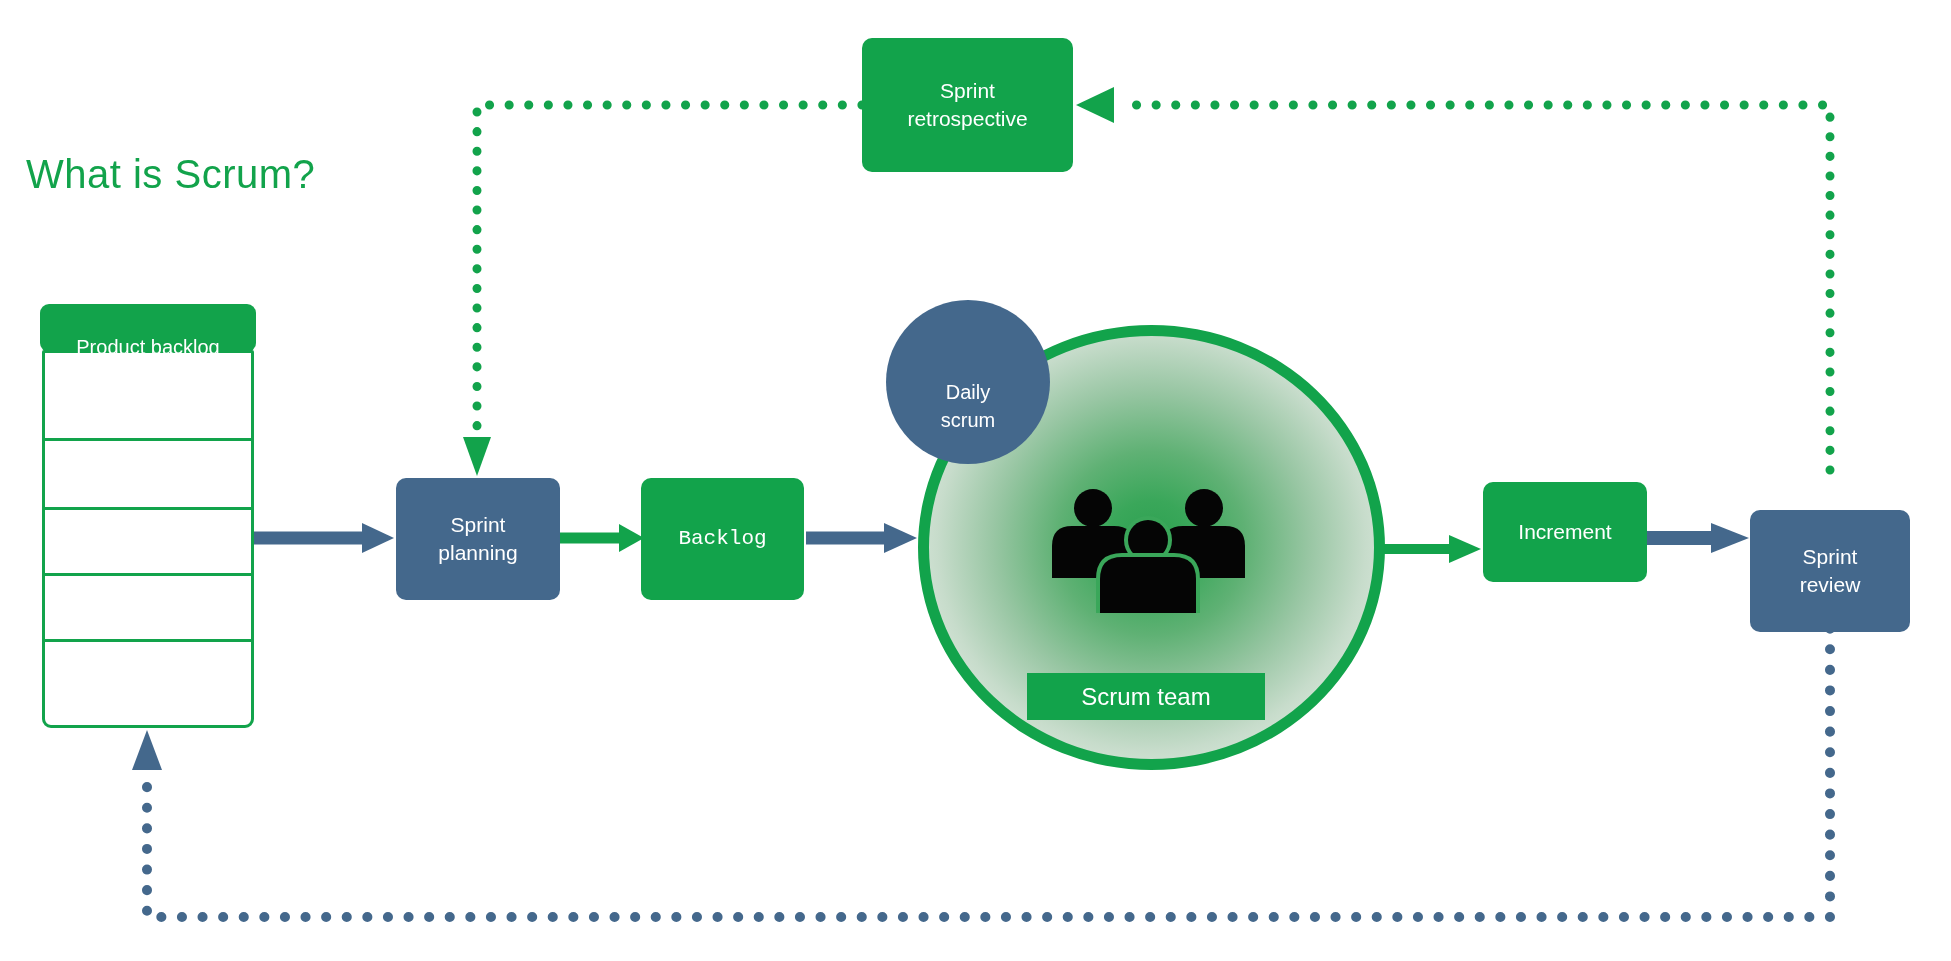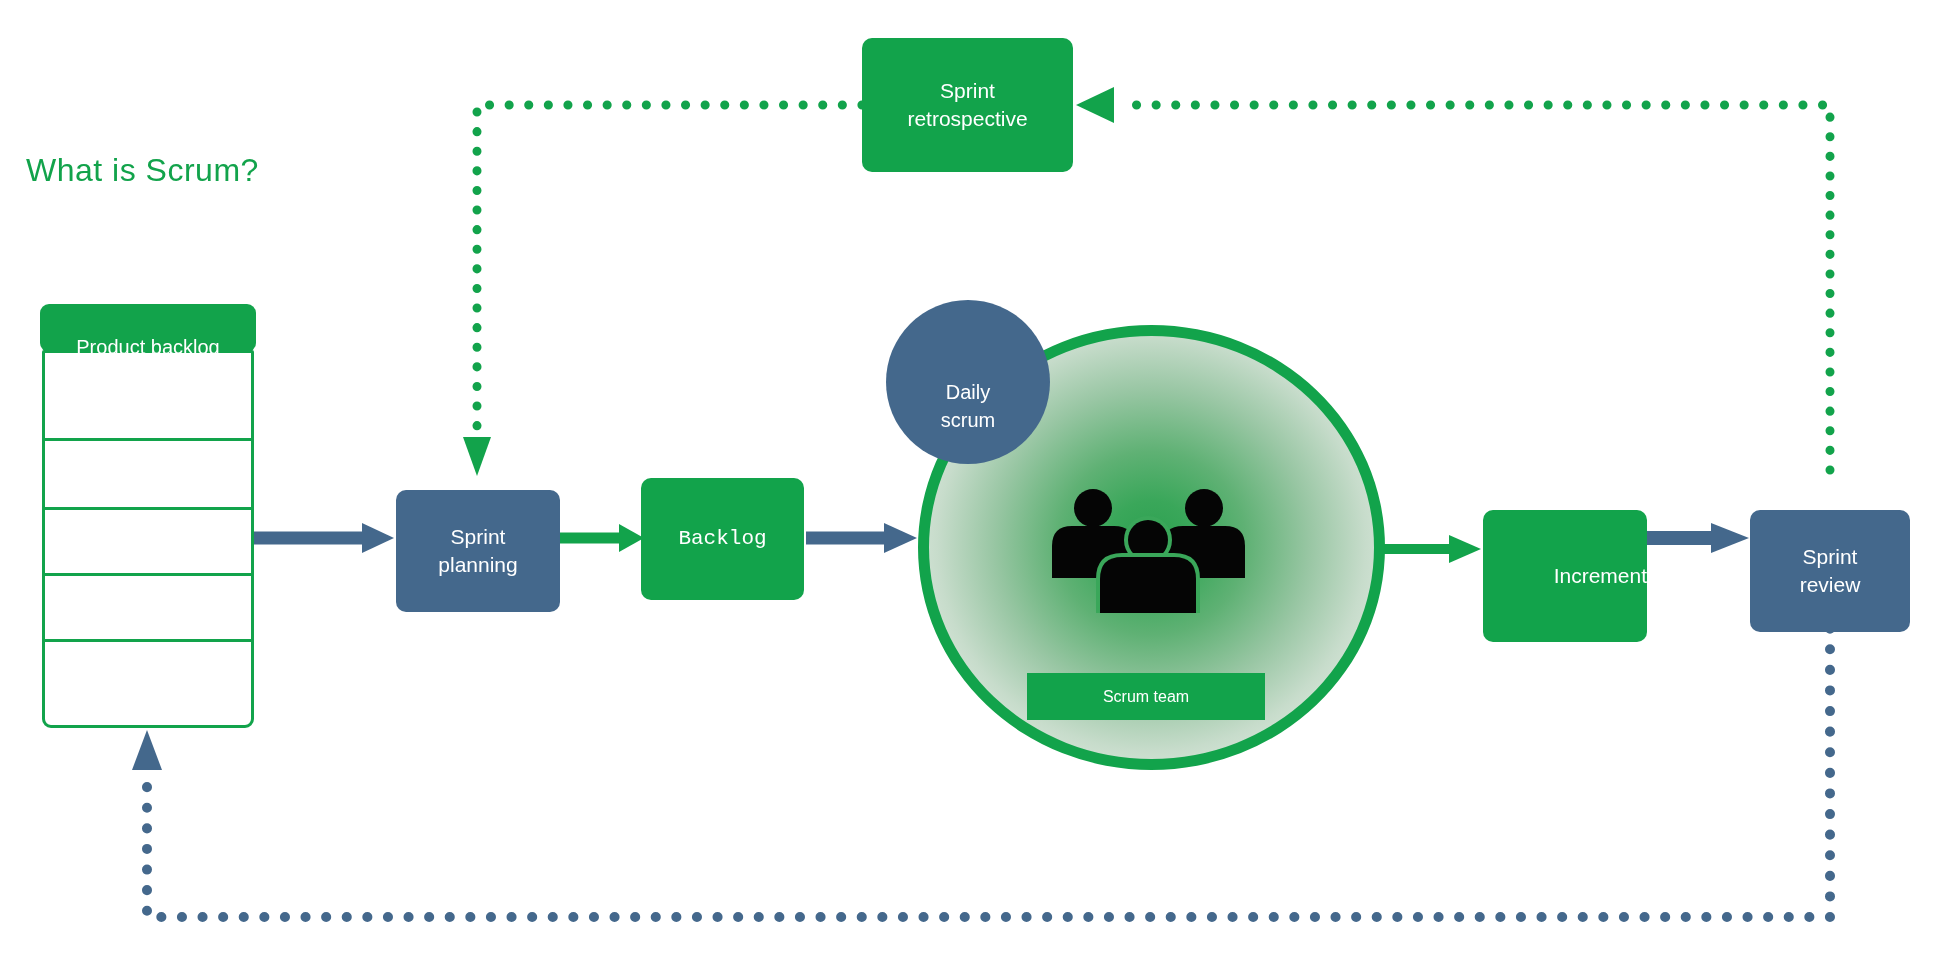--- a/index.html
+++ b/index.html
@@ -7,21 +7,21 @@
   #stage{position:relative;width:1951px;height:961px;background:#ffffff;overflow:hidden;}
 
   
   #wires{position:absolute;left:0;top:0;z-index:1;}
   .node,.pb,.title,.bigcircle,.smallcircle,.teamlabel{position:absolute;}
 
   
   .title{
     left:26px;top:152px;z-index:2;
     color:var(--green);
-    font-size:32px;font-weight:500;letter-spacing:.5px;
+    font-size:40px;font-weight:500;letter-spacing:.5px;
   }
 
   
   .pb-header{
     position:absolute;left:40px;top:304px;width:216px;height:48px;z-index:3;
     background:var(--green);border-radius:9px;
     display:flex;align-items:center;justify-content:center;
   }
   .pb-header span{
     color:#fff;font-size:20px;
@@ -43,24 +43,24 @@
   
   .node{
     z-index:3;border-radius:10px;
     display:flex;align-items:center;justify-content:center;text-align:center;
     color:#fff;font-size:21px;line-height:1.35;
   }
   .node--green{background:var(--green);}
   .node--slate{background:var(--slate);}
   .node span{display:inline-block;}
 
-  #node-sprint-planning{left:396px;top:478px;width:164px;height:122px;margin-top:12px;}
+  #node-sprint-planning{left:396px;top:478px;width:164px;height:122px;}
   #node-sprint-planning span{max-width:110px;}
   #node-backlog{left:641px;top:478px;width:163px;height:122px;font-family:Liberation Mono, monospace;}
-  #node-increment{left:1483px;top:510px;width:164px;height:132px;justify-content:flex-end;}
+  #node-increment{left:1483px;top:482px;width:164px;height:100px;}
   #node-sprint-review{left:1750px;top:478px;width:160px;height:122px;margin-top:32px;}
   #node-sprint-review span{max-width:100px;}
   #node-sprint-retrospective{left:862px;top:38px;width:211px;height:134px;}
   #node-sprint-retrospective span{max-width:170px;}
 
   
   .smallcircle{
     left:886px;top:300px;width:164px;height:164px;z-index:5;
     background:var(--slate);border-radius:50%;
     display:flex;align-items:center;justify-content:center;text-align:center;
@@ -75,21 +75,21 @@
     background:radial-gradient(ellipse at 50% 49%,
       #2ca050 0%, #3aa75a 14%, #5fb174 30%, #98c6a3 50%,
       #c7dccb 68%, #e2ece3 84%, #eef3ee 100%);
   }
   .people{position:absolute;left:123px;top:152px;width:193px;height:125px;}
 
   .teamlabel{
     left:1027px;top:673px;width:238px;height:47px;z-index:4;
     background:var(--green);
     display:flex;align-items:center;justify-content:center;
-    color:#fff;font-size:16px;
+    color:#fff;font-size:24px;
   }
 </style>
 </head>
 <body>
 
 <div id="stage">
 
   <svg id="wires" width="1951" height="961" viewBox="0 0 1951 961">
 
     <g stroke="#12a34b" stroke-width="9" stroke-linecap="round" fill="none">

